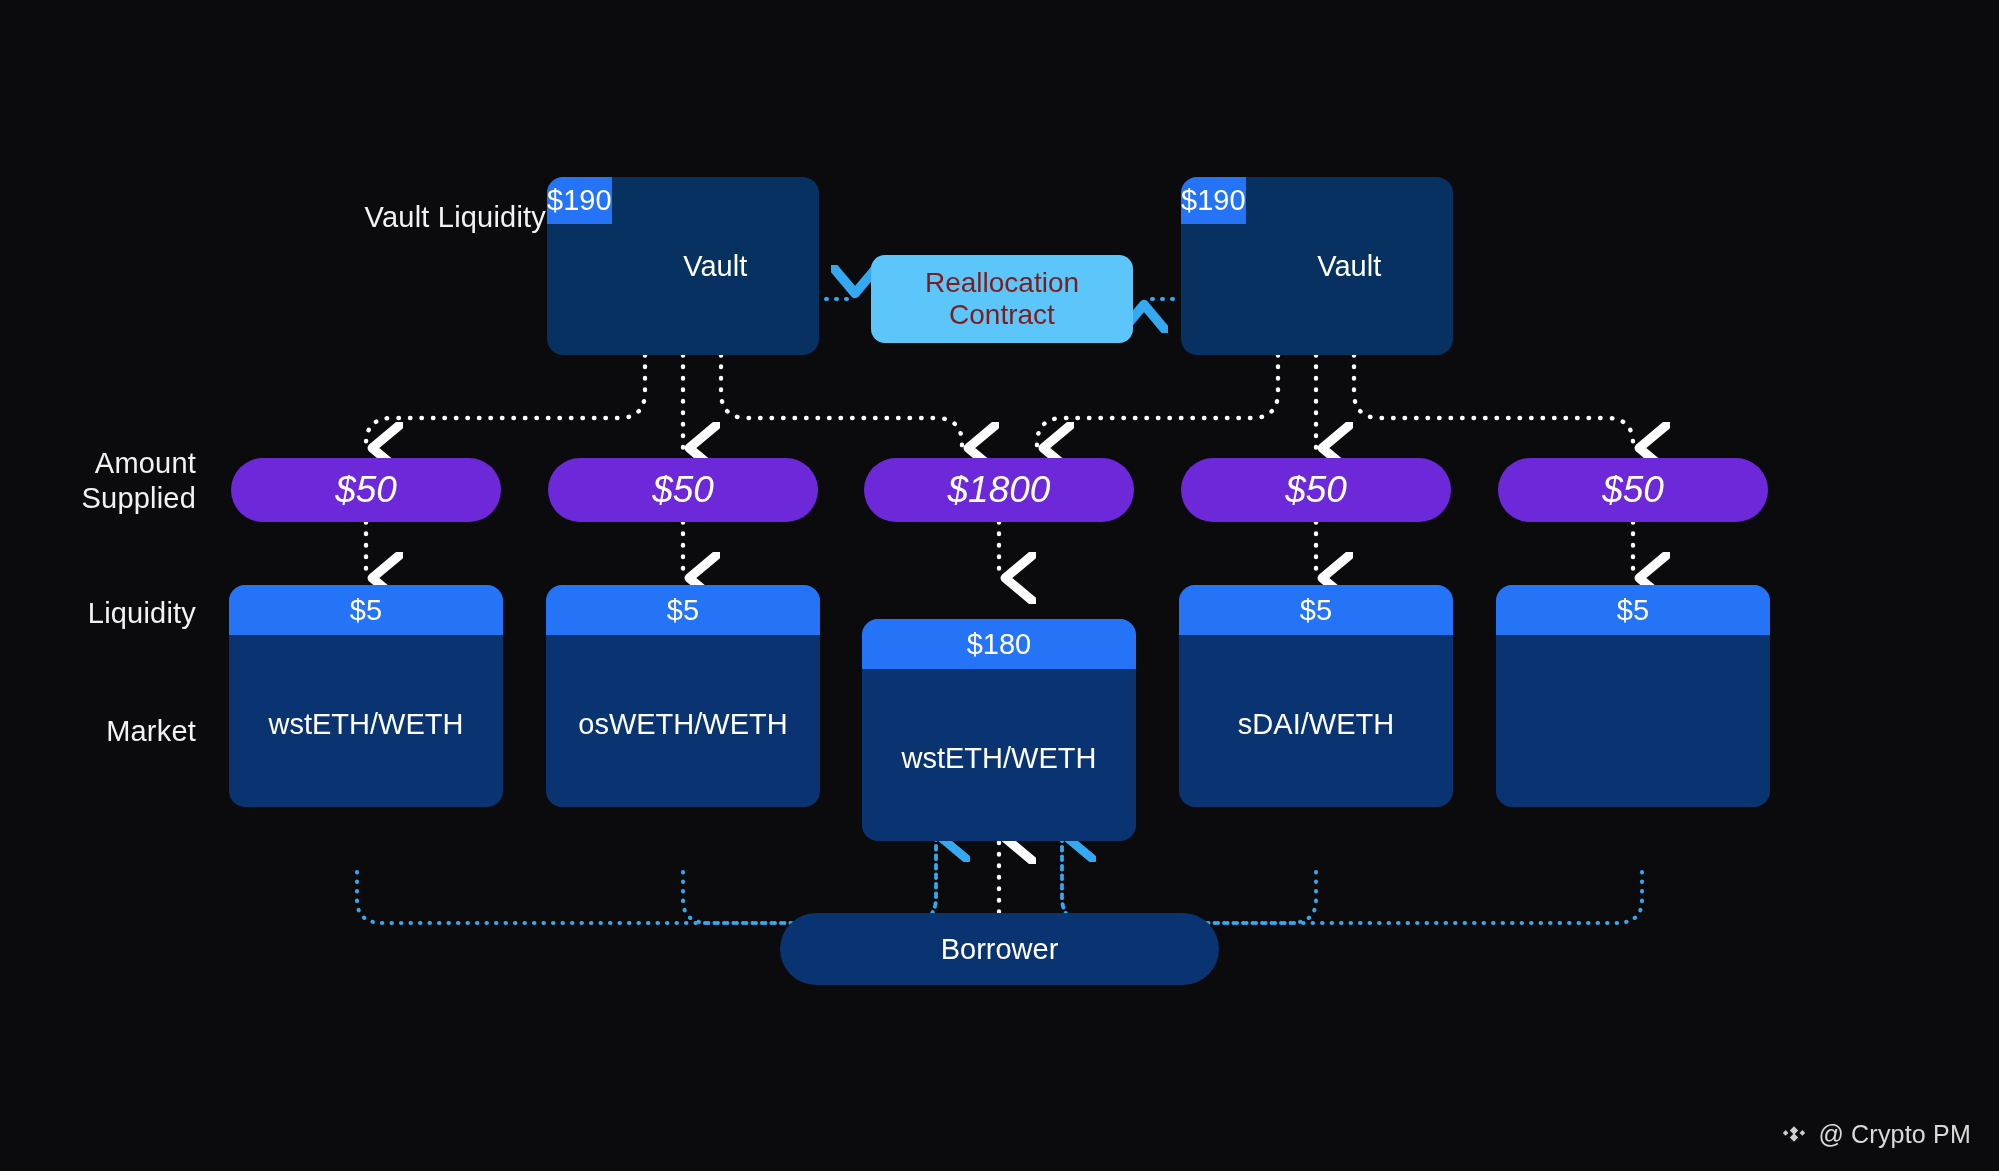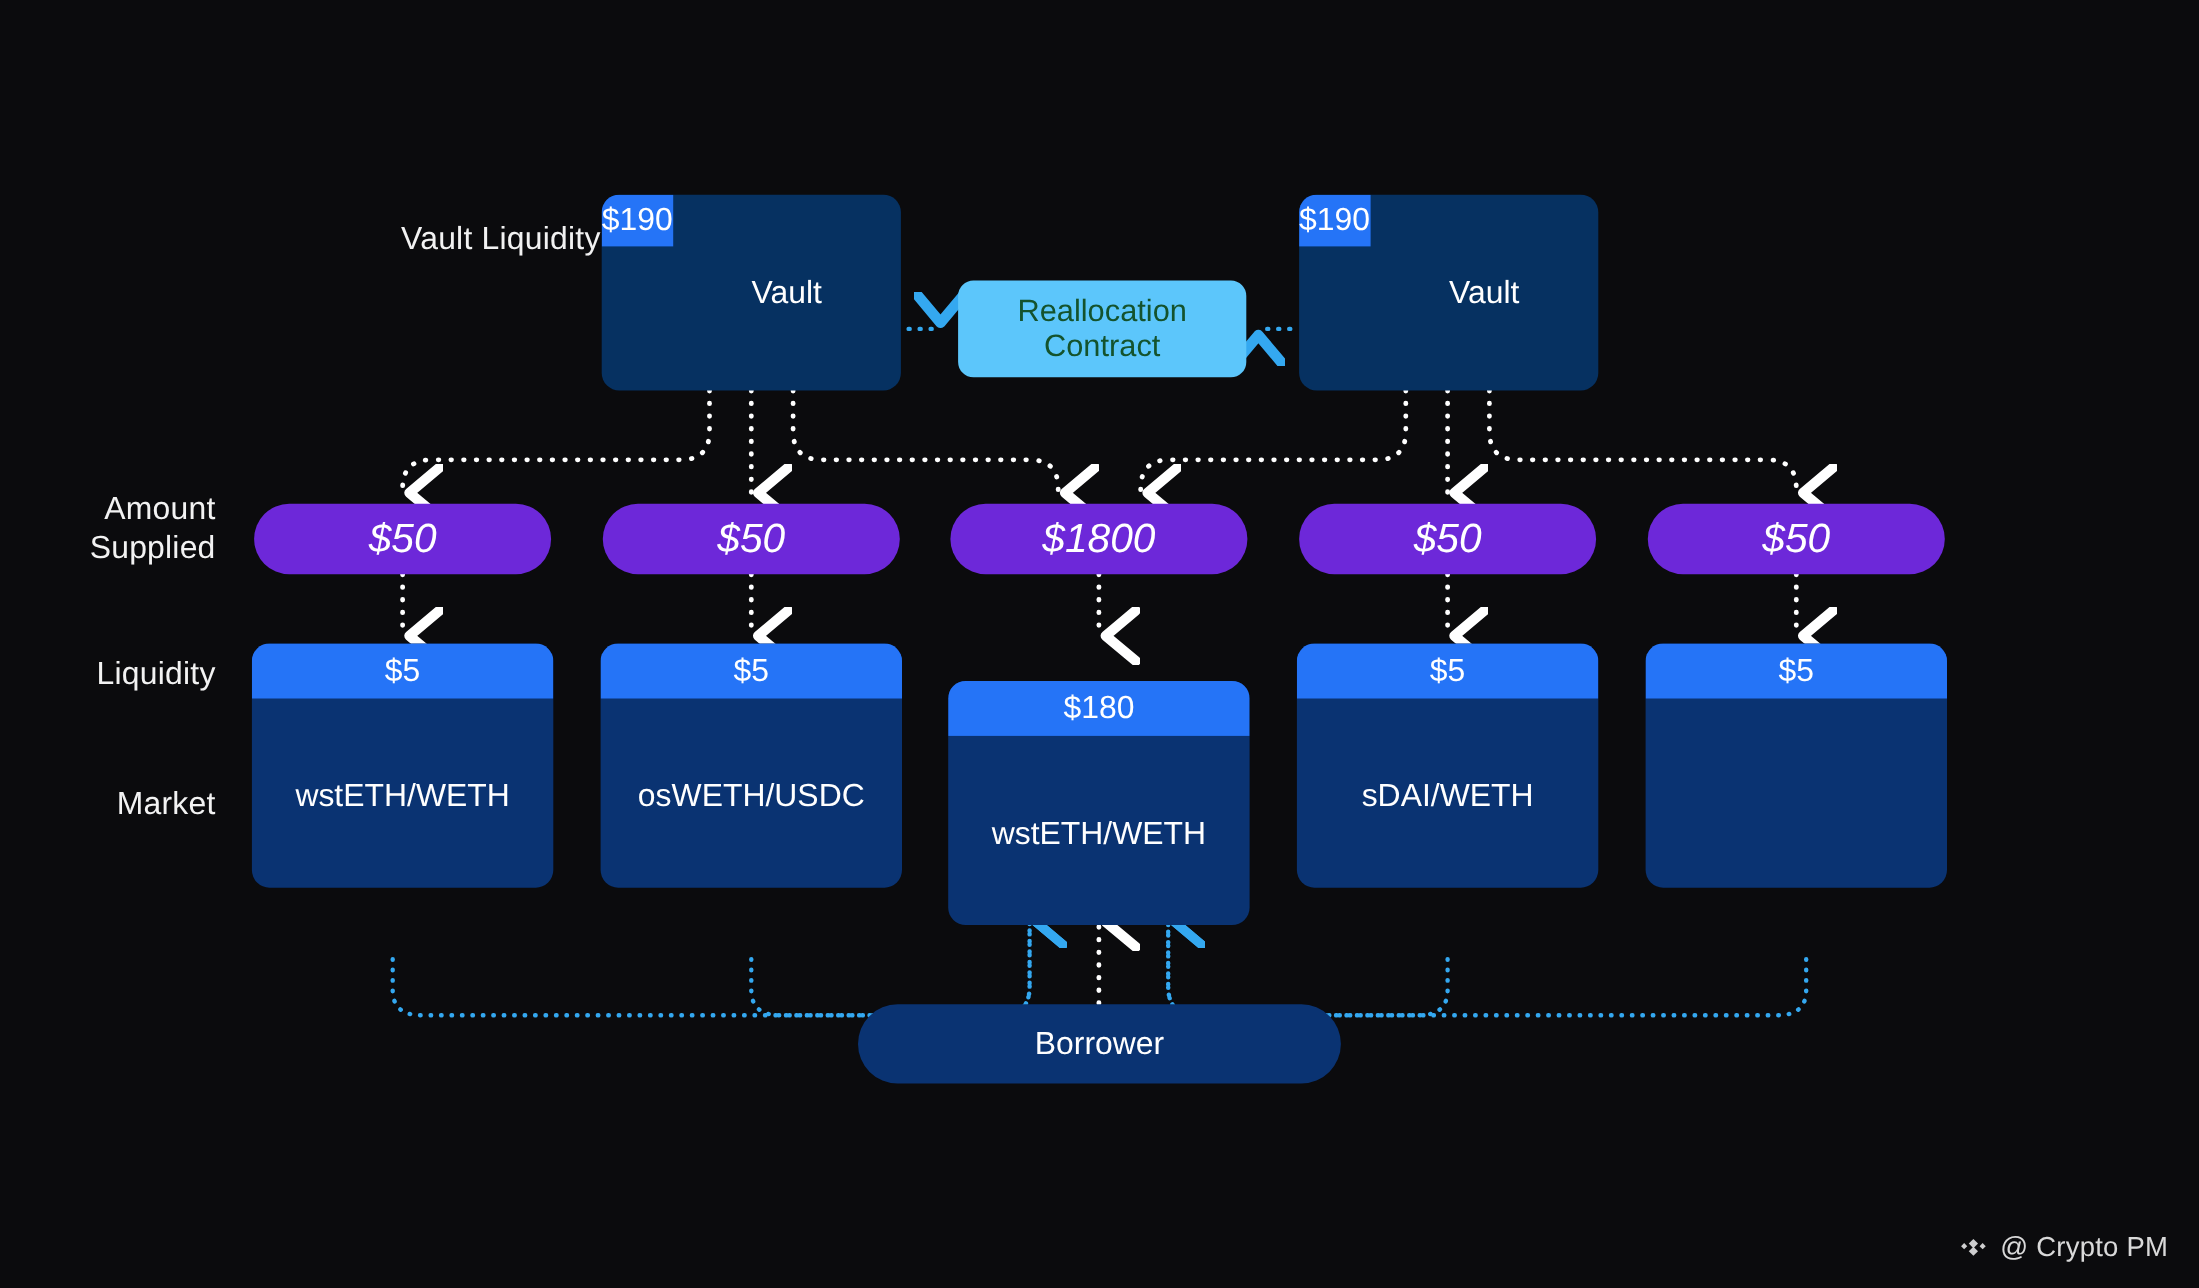--- a/index.html
+++ b/index.html
@@ -76,21 +76,21 @@
   }
 
   
   .reallocation {
     background: #5cc6fb;
     border-radius: 14px;
     display: flex;
     align-items: center;
     justify-content: center;
     text-align: center;
-    color: #14532d;
+    color: #7f1d1d;
     font-size: 28px;
     line-height: 1.16;
   }
 
   
   .amount {
     background: #6d28d9;
     border-radius: 999px;
     display: flex;
     align-items: center;
@@ -242,21 +242,21 @@
   <div class="node amount" style="left:1181px; top:458px; width:270px; height:64px;">$50</div>
   <div class="node amount" style="left:1498px; top:458px; width:270px; height:64px;">$50</div>
 
   <div class="node market" style="left:229px; top:585px; width:274px; height:222px;">
     <div class="cap">$5</div>
     <div class="body">wstETH/WETH</div>
   </div>
 
   <div class="node market" style="left:546px; top:585px; width:274px; height:222px;">
     <div class="cap">$5</div>
-    <div class="body">osWETH/USDC</div>
+    <div class="body">osWETH/WETH</div>
   </div>
 
   <div class="node market" style="left:862px; top:619px; width:274px; height:222px;">
     <div class="cap">$180</div>
     <div class="body">wstETH/WETH</div>
   </div>
 
   <div class="node market" style="left:1179px; top:585px; width:274px; height:222px;">
     <div class="cap">$5</div>
     <div class="body">sDAI/WETH</div>

